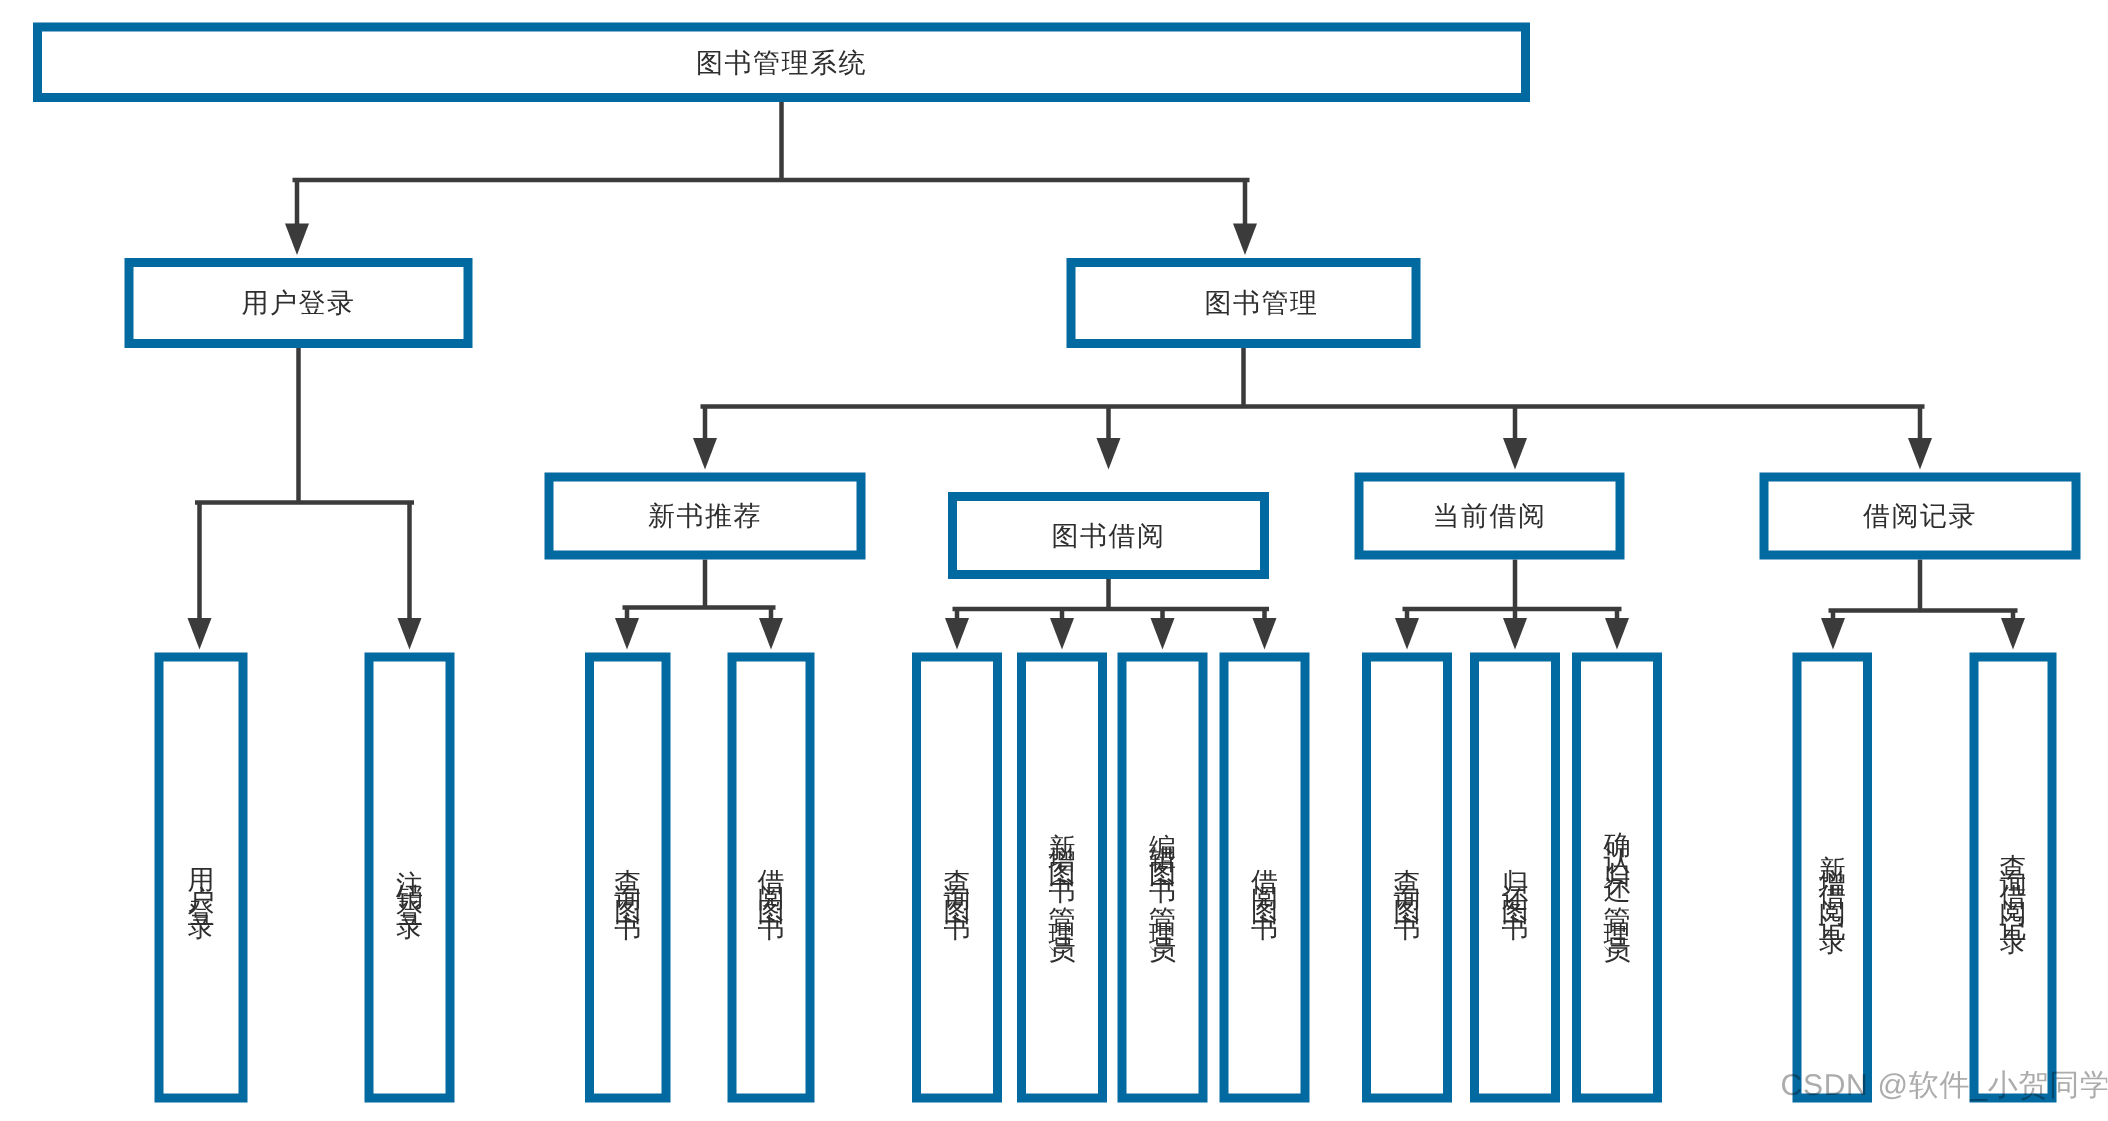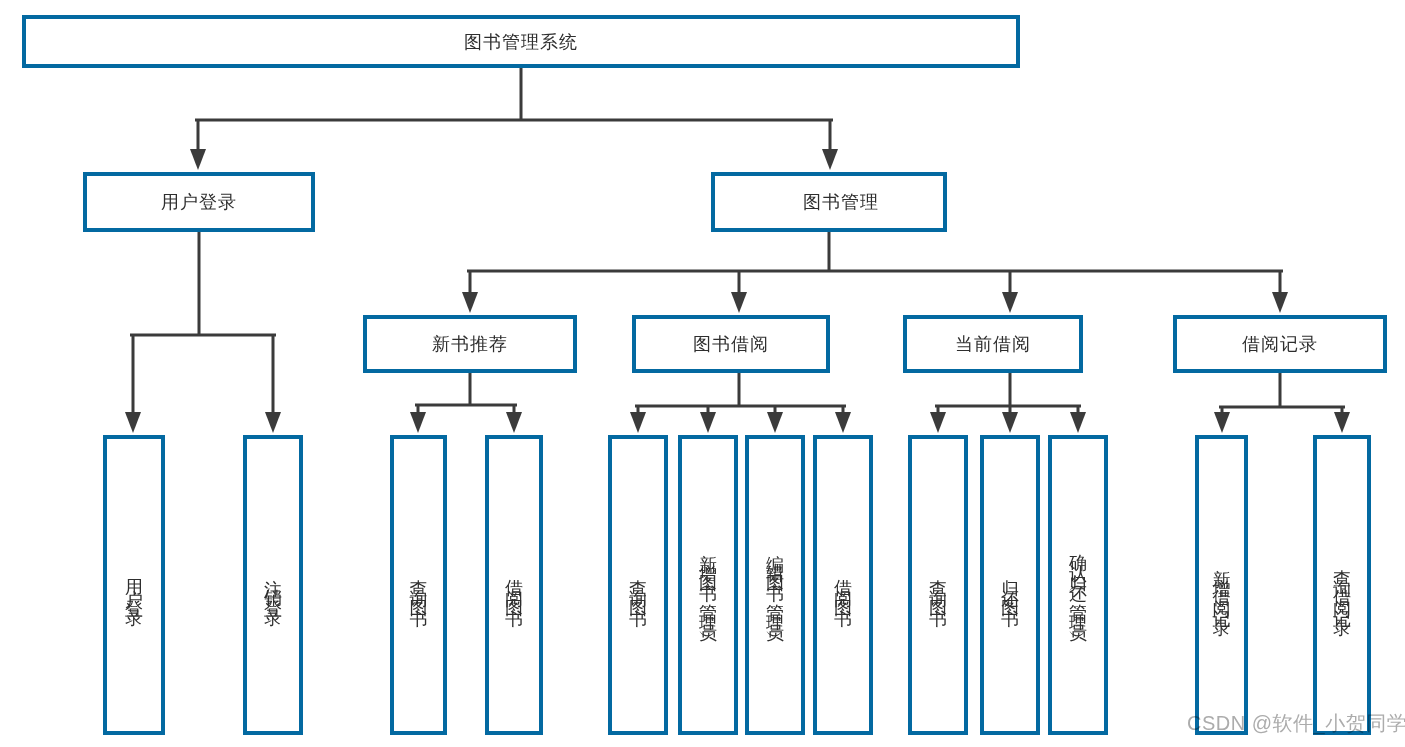--- a/index.html
+++ b/index.html
@@ -4,21 +4,21 @@
 <style>
   html,body{margin:0;padding:0;background:#ffffff;}
   .canvas{
     position:relative;width:1405px;height:747px;background:#ffffff;overflow:hidden;
     font-family:"Liberation Sans","DejaVu Sans",sans-serif;color:#2e2e2e;
   }
   .connector-layer{position:absolute;left:0;top:0;width:1405px;height:747px;}
   .connector-layer path{stroke:#3b3b3b;stroke-width:3;fill:none;stroke-linecap:square;}
   .connector-layer polygon{fill:#3b3b3b;stroke:none;}
   .node{
-    position:absolute;box-sizing:border-box;border:4px solid #0369a1;background:#ffffff;
+    position:absolute;box-sizing:border-box;border:6px solid #0369a1;background:#ffffff;
     display:flex;align-items:center;justify-content:center;
     font-size:18px;line-height:1;letter-spacing:1px;
   }
   .leaf{
     writing-mode:vertical-rl;text-orientation:mixed;
     letter-spacing:10px;font-size:18px;
   }
   .watermark{
     position:absolute;left:1187px;top:710px;
     font-size:20px;color:#acacac;letter-spacing:0.5px;
@@ -65,21 +65,21 @@
     <polygon points="1214,412 1230,412 1222,433"></polygon>
     <polygon points="1334,412 1350,412 1342,433"></polygon>
   </svg>
 
   <div class="node" style="left:22px;top:15px;width:998px;height:53px;">图书管理系统</div>
 
   <div class="node" style="left:83px;top:172px;width:232px;height:60px;">用户登录</div>
   <div class="node" style="left:711px;top:172px;width:236px;height:60px;padding-left:24px;">图书管理</div>
 
   <div class="node" style="left:363px;top:315px;width:214px;height:58px;text-align:right;">新书推荐</div>
-  <div class="node" style="left:632px;top:315px;width:198px;height:58px;">图书借阅</div>
+  <div class="node" style="left:632px;top:328px;width:214px;height:58px;">图书借阅</div>
   <div class="node" style="left:903px;top:315px;width:180px;height:58px;">当前借阅</div>
   <div class="node" style="left:1173px;top:315px;width:214px;height:58px;">借阅记录</div>
 
   <div class="node leaf" style="left:103px;top:435px;width:62px;height:300px;">用户登录</div>
   <div class="node leaf" style="left:243px;top:435px;width:60px;height:300px;">注销登录</div>
 
   <div class="node leaf" style="left:390px;top:435px;width:57px;height:300px;">查询图书</div>
   <div class="node leaf" style="left:485px;top:435px;width:58px;height:300px;">借阅图书</div>
 
   <div class="node leaf" style="left:608px;top:435px;width:60px;height:300px;">查询图书</div>

